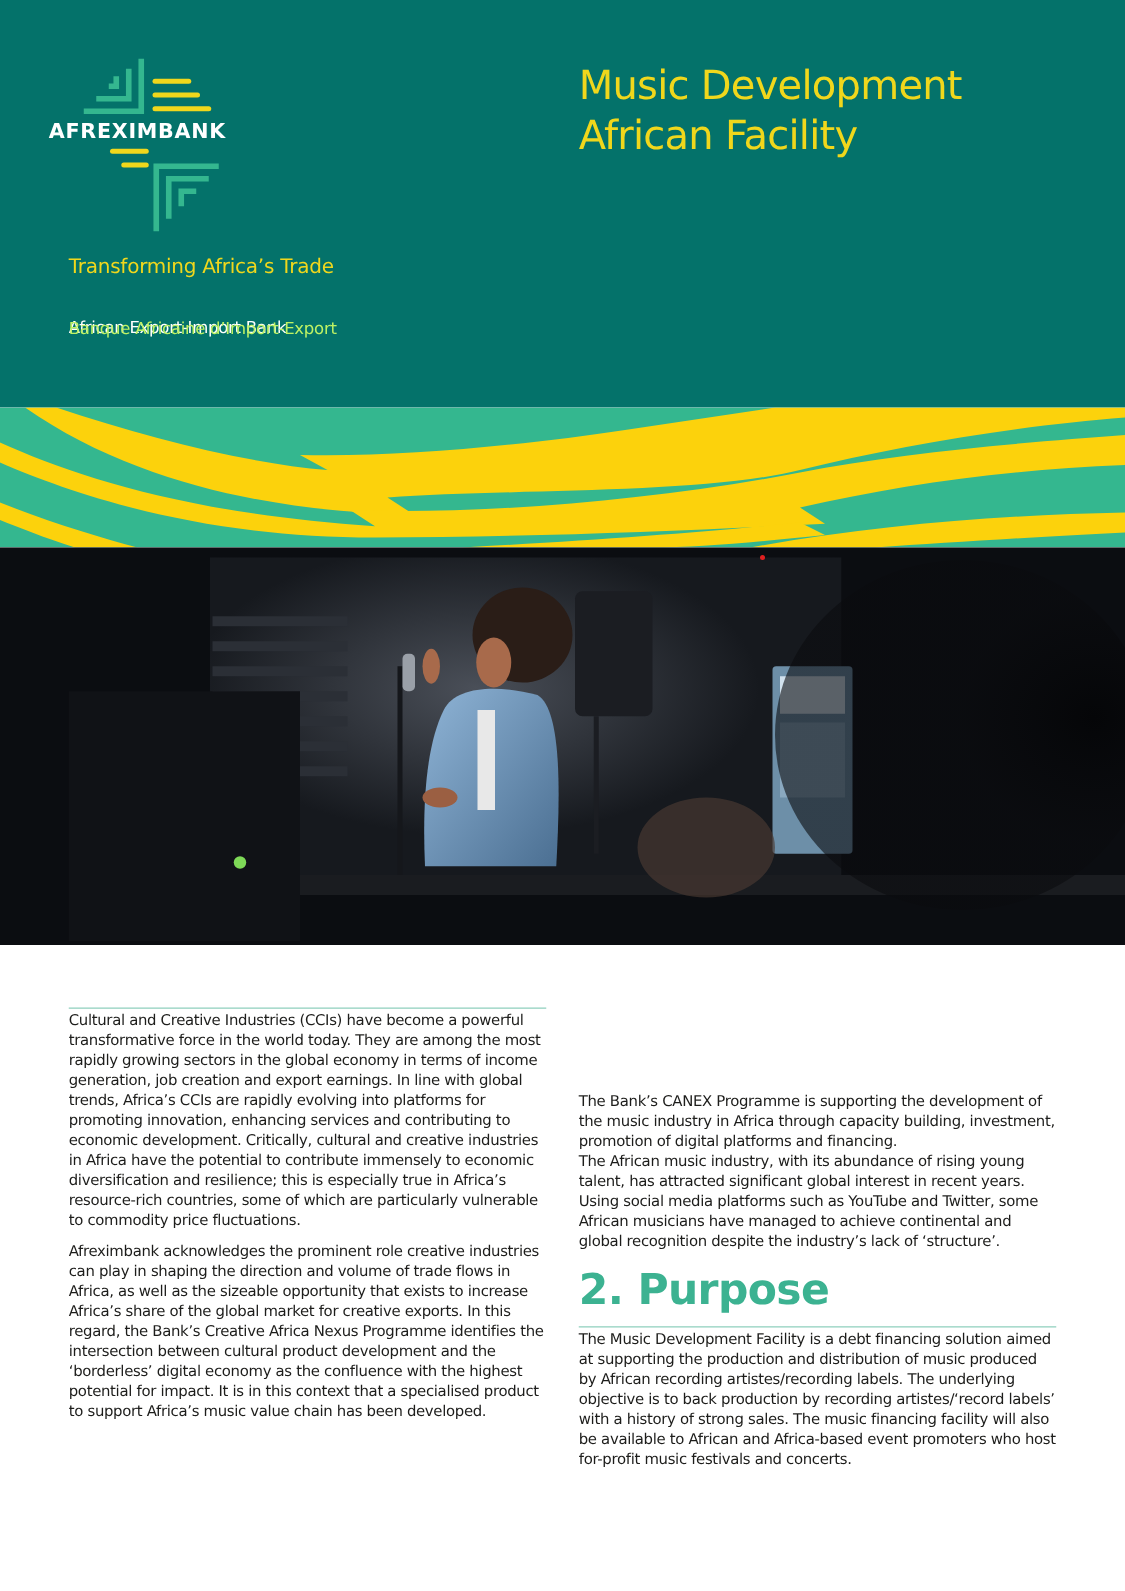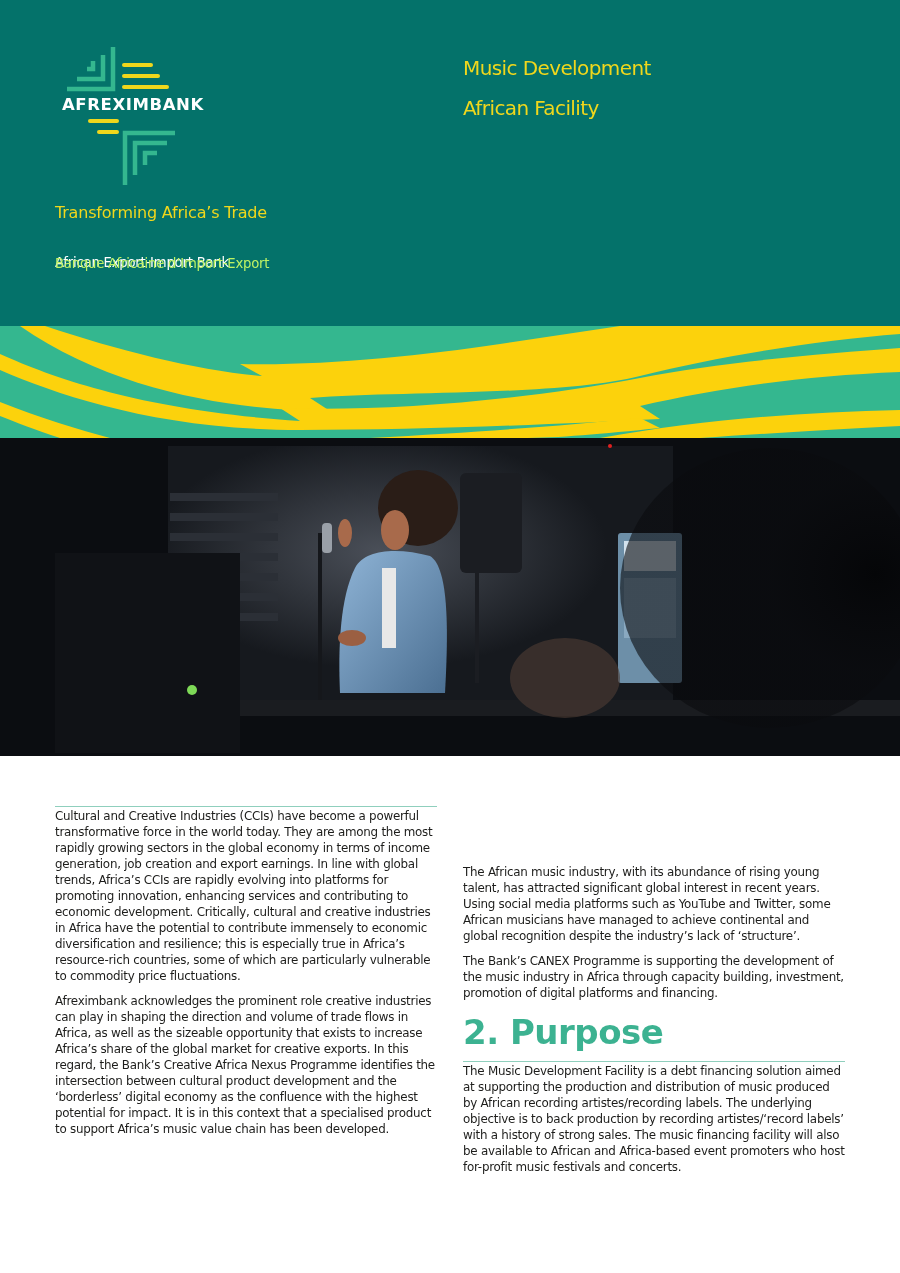--- a/index.html
+++ b/index.html
@@ -2,25 +2,25 @@
 <html><head>
 <meta charset="utf-8">
 <style>
   * { box-sizing: border-box; margin: 0; padding: 0; }
   html, body { width: 900px; height: 1273px; background: #ffffff; overflow: hidden; }
   body { font-family: "DejaVu Sans", "Liberation Sans", sans-serif; color: #1d1d1b; position: relative; }
 
   
   .header { position: absolute; left: 0; top: 0; width: 900px; height: 326px; background: #04726a; }
   .logo { position: absolute; left: 55px; top: 45px; width: 135px; height: 145px; }
-  .logo-word { position: absolute; left: 62px; top: 95px; font-family: "DejaVu Sans", sans-serif; font-weight: bold; font-size: 16.5px; letter-spacing: 0.6px; color: #ffffff; }
+  .logo-word { position: absolute; left: 39px; top: 95px; font-family: "DejaVu Sans", sans-serif; font-weight: bold; font-size: 16.5px; letter-spacing: 0.6px; color: #ffffff; }
   .tagline { position: absolute; left: 55px; top: 203px; font-size: 16px; color: #f0d71c; letter-spacing: -0.2px; }
   .bank-en { position: absolute; left: 55px; top: 239px; font-size: 13.2px; color: #ffffff; letter-spacing: -0.2px; margin-top: 16px; }
   .bank-fr { position: absolute; left: 55px; top: 256px; font-size: 13.2px; color: #bef264; letter-spacing: -0.2px; }
-  .doc-title { position: absolute; left: 463px; top: 48px; font-size: 20px; line-height: 40px; color: #f0d71c; font-weight: normal; letter-spacing: -0.6px; }
+  .doc-title { position: absolute; left: 463px; top: 48px; font-size: 32px; line-height: 40px; color: #f0d71c; font-weight: normal; letter-spacing: -0.6px; }
 
   
   .wave { position: absolute; left: 0; top: 326px; width: 900px; height: 112px; }
 
   
   .photo { position: absolute; left: 0; top: 438px; width: 900px; height: 318px; overflow: hidden; background: #0b0d11; }
 
   
   .col-left { position: absolute; left: 55px; top: 800px; width: 382px; }
   .col-right { position: absolute; left: 463px; top: 864px; width: 382px; }
@@ -137,18 +137,18 @@
   </svg>
 </div>
 
 <div class="col-left">
   <div class="rule"></div>
   <p class="body p1">Cultural and Creative Industries (CCIs) have become a powerful transformative force in the world today. They are among the most rapidly growing sectors in the global economy in terms of income generation, job creation and export earnings. In line with global trends, Africa’s CCIs are rapidly evolving into platforms for promoting innovation, enhancing services and contributing to economic development. Critically, cultural and creative industries in Africa have the potential to contribute immensely to economic diversification and resilience; this is especially true in Africa’s resource-rich countries, some of which are particularly vulnerable to commodity price fluctuations.</p>
   <p class="body p2">Afreximbank acknowledges the prominent role creative industries can play in shaping the direction and volume of trade flows in Africa, as well as the sizeable opportunity that exists to increase Africa’s share of the global market for creative exports. In this regard, the Bank’s Creative Africa Nexus Programme identifies the intersection between cultural product development and the ‘borderless’ digital economy as the confluence with the highest potential for impact. It is in this context that a specialised product to support Africa’s music value chain has been developed.</p>
 </div>
 
 <div class="col-right">
+  <p class="body p2">The Bank’s CANEX Programme is supporting the development of the music industry in Africa through capacity building, investment, promotion of digital platforms and financing.</p>
   <p class="body">The African music industry, with its abundance of rising young talent, has attracted significant global interest in recent years. Using social media platforms such as YouTube and Twitter, some African musicians have managed to achieve continental and global recognition despite the industry’s lack of ‘structure’.</p>
-  <p class="body p2">The Bank’s CANEX Programme is supporting the development of the music industry in Africa through capacity building, investment, promotion of digital platforms and financing.</p>
   <h2 class="h2">2. Purpose</h2>
   <div class="rule"></div>
   <p class="body p1">The Music Development Facility is a debt financing solution aimed at supporting the production and distribution of music produced by African recording artistes/recording labels. The underlying objective is to back production by recording artistes/‘record labels’ with a history of strong sales. The music financing facility will also be available to African and Africa-based event promoters who host for-profit music festivals and concerts.</p>
 </div>
 
 </body></html>

